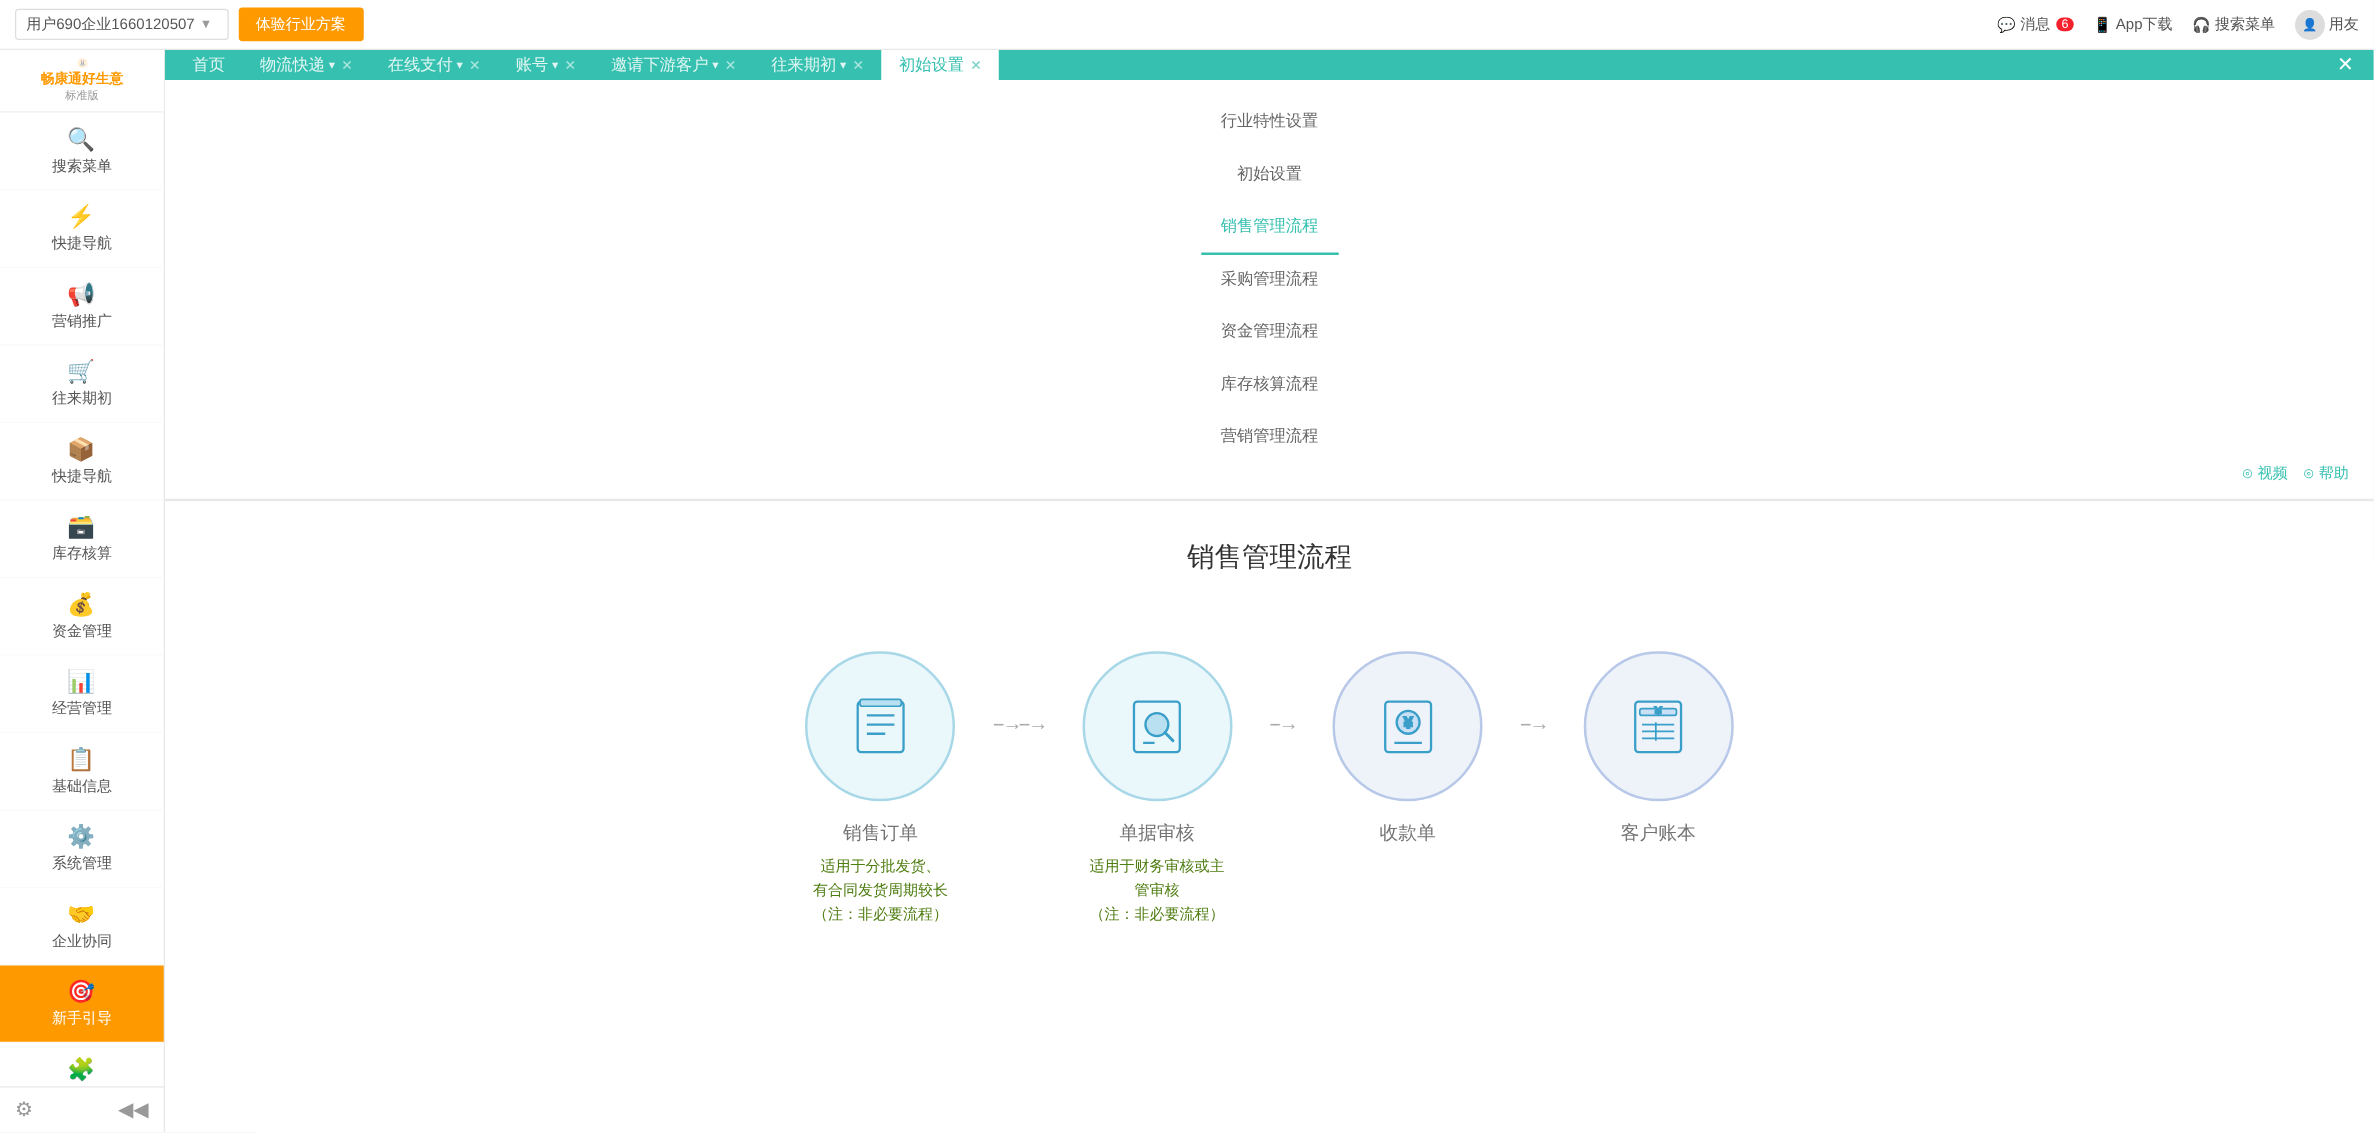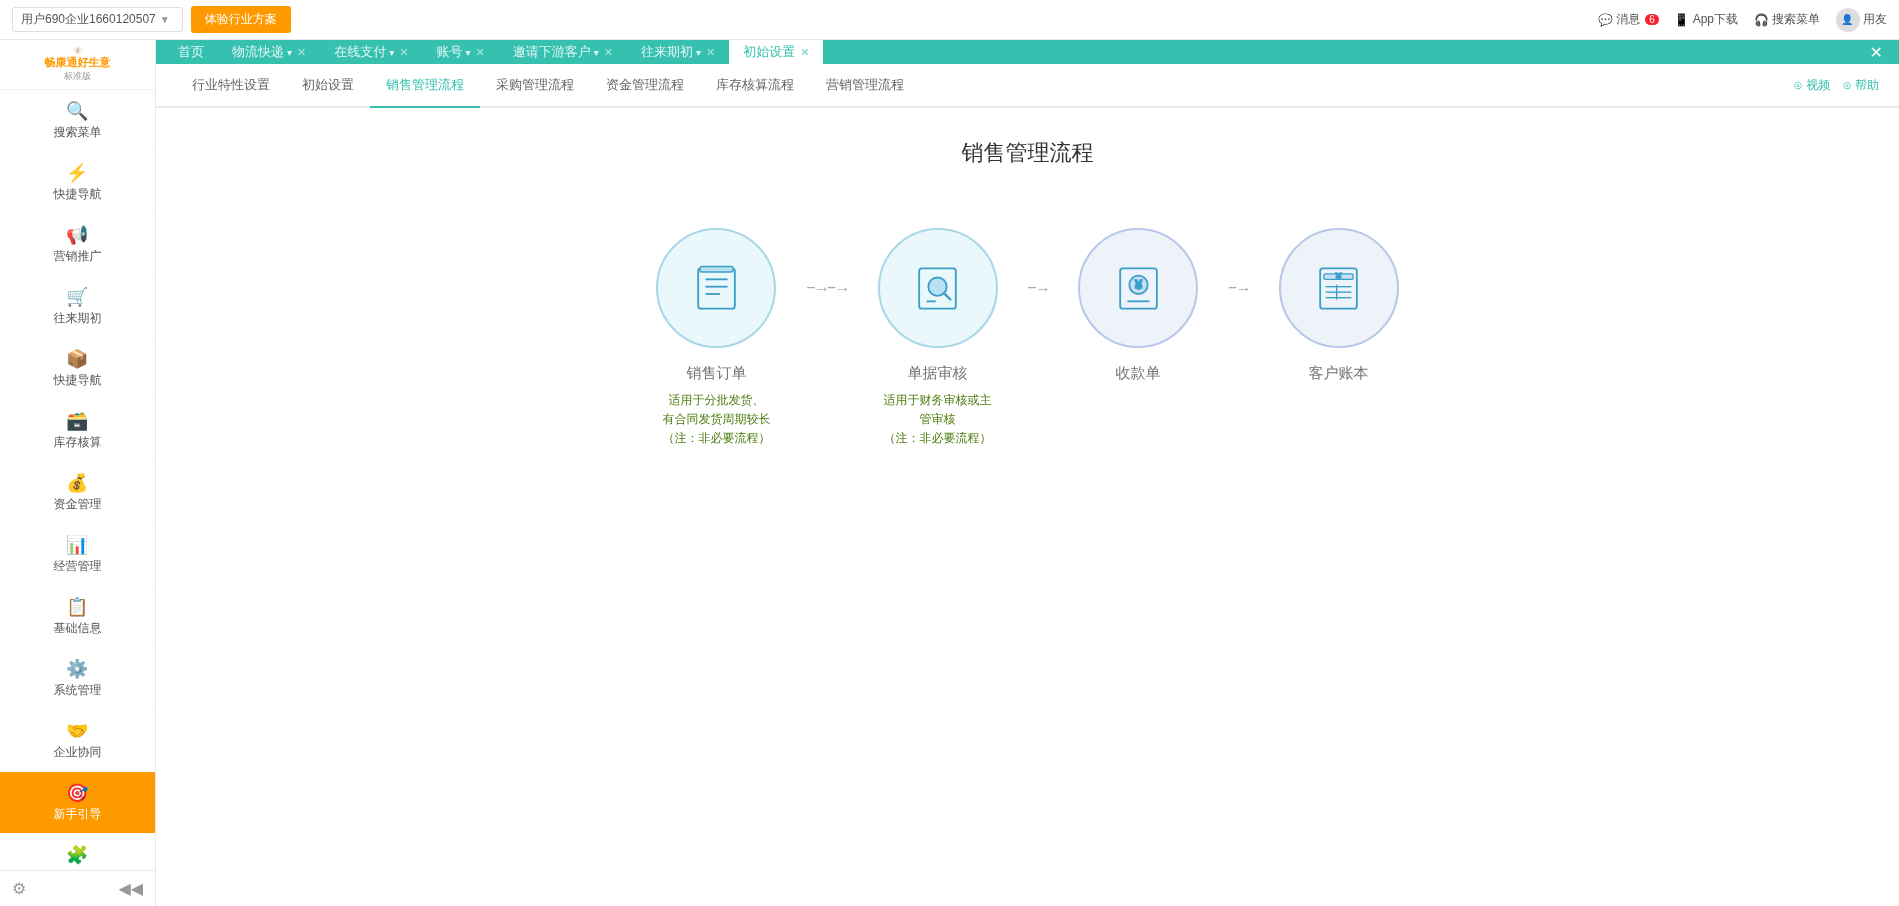--- a/index.html
+++ b/index.html
@@ -14,21 +14,21 @@
     .trial-btn { background: #f90; color: #fff; border: none; border-radius: 3px; padding: 5px 14px; cursor: pointer; font-size: 12px; }
     .top-bar-right { display: flex; align-items: center; gap: 16px; font-size: 12px; color: #555; }
     .top-bar-right-item { display: flex; align-items: center; gap: 3px; cursor: pointer; }
     .badge { background: #f5222d; color: #fff; border-radius: 10px; font-size: 10px; padding: 0 4px; margin-left: 2px; }
     .avatar-circle { width: 24px; height: 24px; border-radius: 50%; background: #ddd; display: flex; align-items: center; justify-content: center; font-size: 10px; }
 
     
     .main-layout { display: flex; flex: 1; overflow: hidden; }
 
     
-    .sidebar { width: 156px; background: #fff; border-right: 1px solid #e8e8e8; display: flex; flex-direction: column; flex-shrink: 0; }
+    .sidebar { width: 132px; background: #fff; border-right: 1px solid #e8e8e8; display: flex; flex-direction: column; flex-shrink: 0; }
     .logo-area { height: 50px; display: flex; flex-direction: column; align-items: center; justify-content: center; background: #fff; padding: 6px; border-bottom: 1px solid #f0f0f0; }
     .logo-icon { width: 36px; height: 36px; }
     .sidebar-nav { flex: 1; overflow-y: auto; }
     .sidebar-item { display: flex; flex-direction: column; align-items: center; padding: 10px 4px; cursor: pointer; color: #555; font-size: 12px; border-bottom: 1px solid #fafafa; }
     .sidebar-item.active { background: #f90; color: #fff; }
     .sidebar-item .si-icon { font-size: 18px; margin-bottom: 2px; }
     .sidebar-bottom { display: flex; align-items: center; justify-content: space-between; padding: 8px 12px; border-top: 1px solid #e8e8e8; }
     .settings-icon { color: #999; cursor: pointer; font-size: 16px; }
     .collapse-icon { color: #999; cursor: pointer; font-size: 16px; }
 
@@ -37,21 +37,21 @@
 
     
     .nav-tabs { background: #36c0b0; display: flex; align-items: center; height: 24px; padding: 0 8px; flex-shrink: 0; }
     .nav-tab { display: flex; align-items: center; padding: 0 14px; height: 40px; color: rgba(255,255,255,0.85); font-size: 13px; cursor: pointer; white-space: nowrap; }
     .nav-tab.active { background: #fff; color: #36c0b0; border-radius: 4px 4px 0 0; }
     .nav-tab .close-x { margin-left: 5px; font-size: 11px; opacity: 0.7; }
     .nav-tab .arrow { margin-left: 3px; font-size: 10px; }
     .nav-close { margin-left: auto; color: #fff; cursor: pointer; font-size: 16px; padding: 0 8px; }
 
     
-    .sub-tabs { background: #fff; display: flex; align-items: center; padding: 0 20px; border-bottom: 2px solid #e8e8e8; flex-shrink: 0; }
+    .sub-tabs { background: #fff; display: flex; align-items: center; padding: 12px 20px; border-bottom: 2px solid #e8e8e8; flex-shrink: 0; flex-direction: column; }
     .sub-tab { padding: 12px 16px; font-size: 13px; color: #666; cursor: pointer; border-bottom: 2px solid transparent; margin-bottom: -2px; white-space: nowrap; }
     .sub-tab.active { color: #36c0b0; border-bottom-color: #36c0b0; font-weight: 500; }
     .sub-tabs-right { margin-left: auto; display: flex; align-items: center; gap: 12px; font-size: 12px; color: #36c0b0; cursor: pointer; }
 
     
     .page-content { flex: 1; background: #fff; overflow-y: auto; padding: 30px 40px; }
     .page-title { text-align: center; font-size: 22px; color: #333; font-weight: 500; margin-bottom: 60px; }
 
     
     .flow-diagram { display: flex; align-items: flex-start; justify-content: center; gap: 0; }

